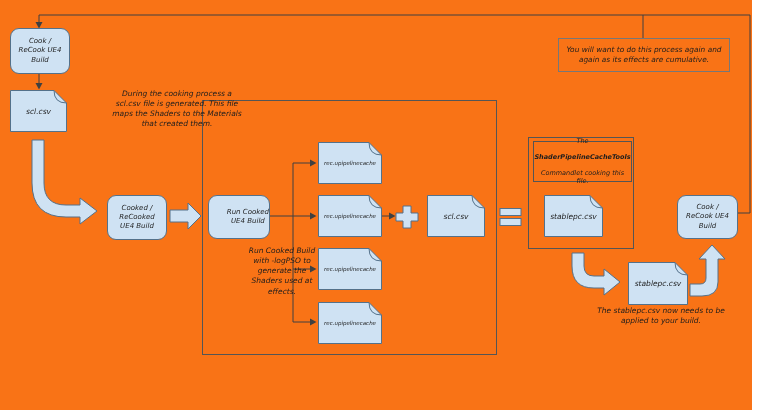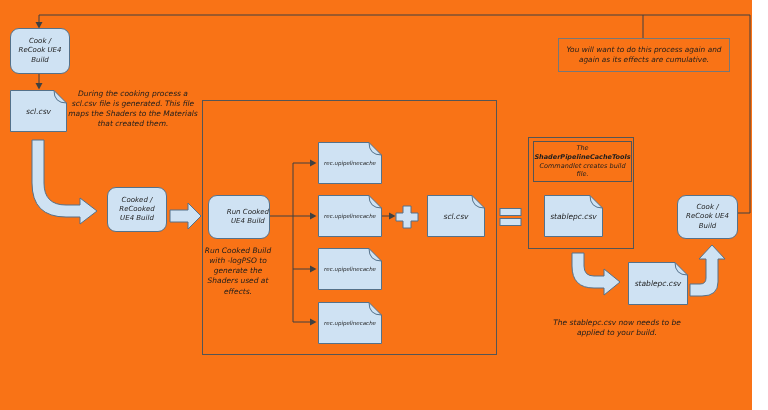--- a/index.html
+++ b/index.html
@@ -17,29 +17,29 @@
     border-radius:9px;display:flex;align-items:center;justify-content:center;
     text-align:center;font-size:7px;line-height:1.3;white-space:pre-line;
   }
   .doc{position:absolute;}
   .doc svg{position:absolute;left:0;top:0;}
   .doc .doc-label{
     position:absolute;left:0;top:0;right:0;bottom:0;display:flex;align-items:center;
     justify-content:center;font-size:7.5px;
   }
   .doc .doc-label.tiny{font-size:5.5px;}
-  .note{position:absolute;text-align:center;font-size:7.5px;line-height:1.35;white-space:normal;}
+  .note{position:absolute;text-align:center;font-size:7.5px;line-height:1.35;white-space:normal;margin-left:44px;}
   .frame{position:absolute;border:1px solid #555;background:transparent;}
   .titlebox{
     position:absolute;border:1px solid #777;background:transparent;display:flex;
     align-items:center;justify-content:center;text-align:center;font-size:7.4px;line-height:1.4;
   }
   .toolsnote{
     position:absolute;border:1px solid #555;text-align:center;font-size:6.5px;line-height:1.32;
-    display:flex;flex-direction:column;align-items:center;justify-content:center;padding:1px 2px;
+    display:flex;flex-direction:column;align-items:center;justify-content:center;padding:1px 2px;gap:7px;
   }
   .toolsnote .b{font-weight:bold;}
   #conn{position:absolute;left:0;top:0;pointer-events:none;}
   .shape{fill:var(--node-fill);stroke:var(--node-stroke);stroke-width:1;}
   .thin{stroke:var(--line-color);fill:none;stroke-width:1;}
   .head{fill:var(--line-color);stroke:none;}
 </style>
 </head>
 <body>
 
@@ -86,21 +86,21 @@
 
     <path class="shape" d="M690,284 L700,284 Q706,284 706,278 L706,259 L699,259 L712,245 L725,259 L718,259 L718,282 Q718,296 702,296 L690,296 Z"></path>
   </svg>
 
   <div class="node" style="left:10px;top:28px;width:58px;height:44px;">
     <span>Cook /
 ReCook UE4
 Build</span>
   </div>
 
-  <div class="node" style="left:107px;top:187px;width:58px;height:43px;">
+  <div class="node" style="left:107px;top:195px;width:58px;height:43px;">
     <span>Cooked /
 ReCooked
 UE4 Build</span>
   </div>
 
   <div class="node" style="left:208px;top:195px;width:60px;height:42px;justify-content:flex-end;">
     <span>Run Cooked
 UE4 Build</span>
   </div>
 
@@ -175,22 +175,22 @@
   </div>
 
 
   <div class="note" style="left:68px;top:89px;width:130px;">During the cooking process a scl.csv file is generated. This file maps the Shaders to the Materials that created them.</div>
 
   <div class="note" style="left:201px;top:246px;width:74px;">Run Cooked Build with -logPSO to generate the Shaders used at effects.</div>
 
   <div class="toolsnote" style="left:533px;top:141px;width:93px;height:37px;">
     <span>The</span>
     <span class="b">ShaderPipelineCacheTools</span>
-    <span>Commandlet creates build file.</span>
+    <span>Commandlet cooking this file.</span>
   </div>
 
-  <div class="note" style="left:550px;top:318px;width:134px;">The stablepc.csv now needs to be applied to your build.</div>
+  <div class="note" style="left:550px;top:306px;width:134px;">The stablepc.csv now needs to be applied to your build.</div>
 
   <div class="titlebox" style="left:558px;top:38px;width:170px;height:32px;">
     <span style="display:block;width:164px;">You will want to do this process again and again as its effects are cumulative.</span>
   </div>
 
 </div>
 
 </body></html>

